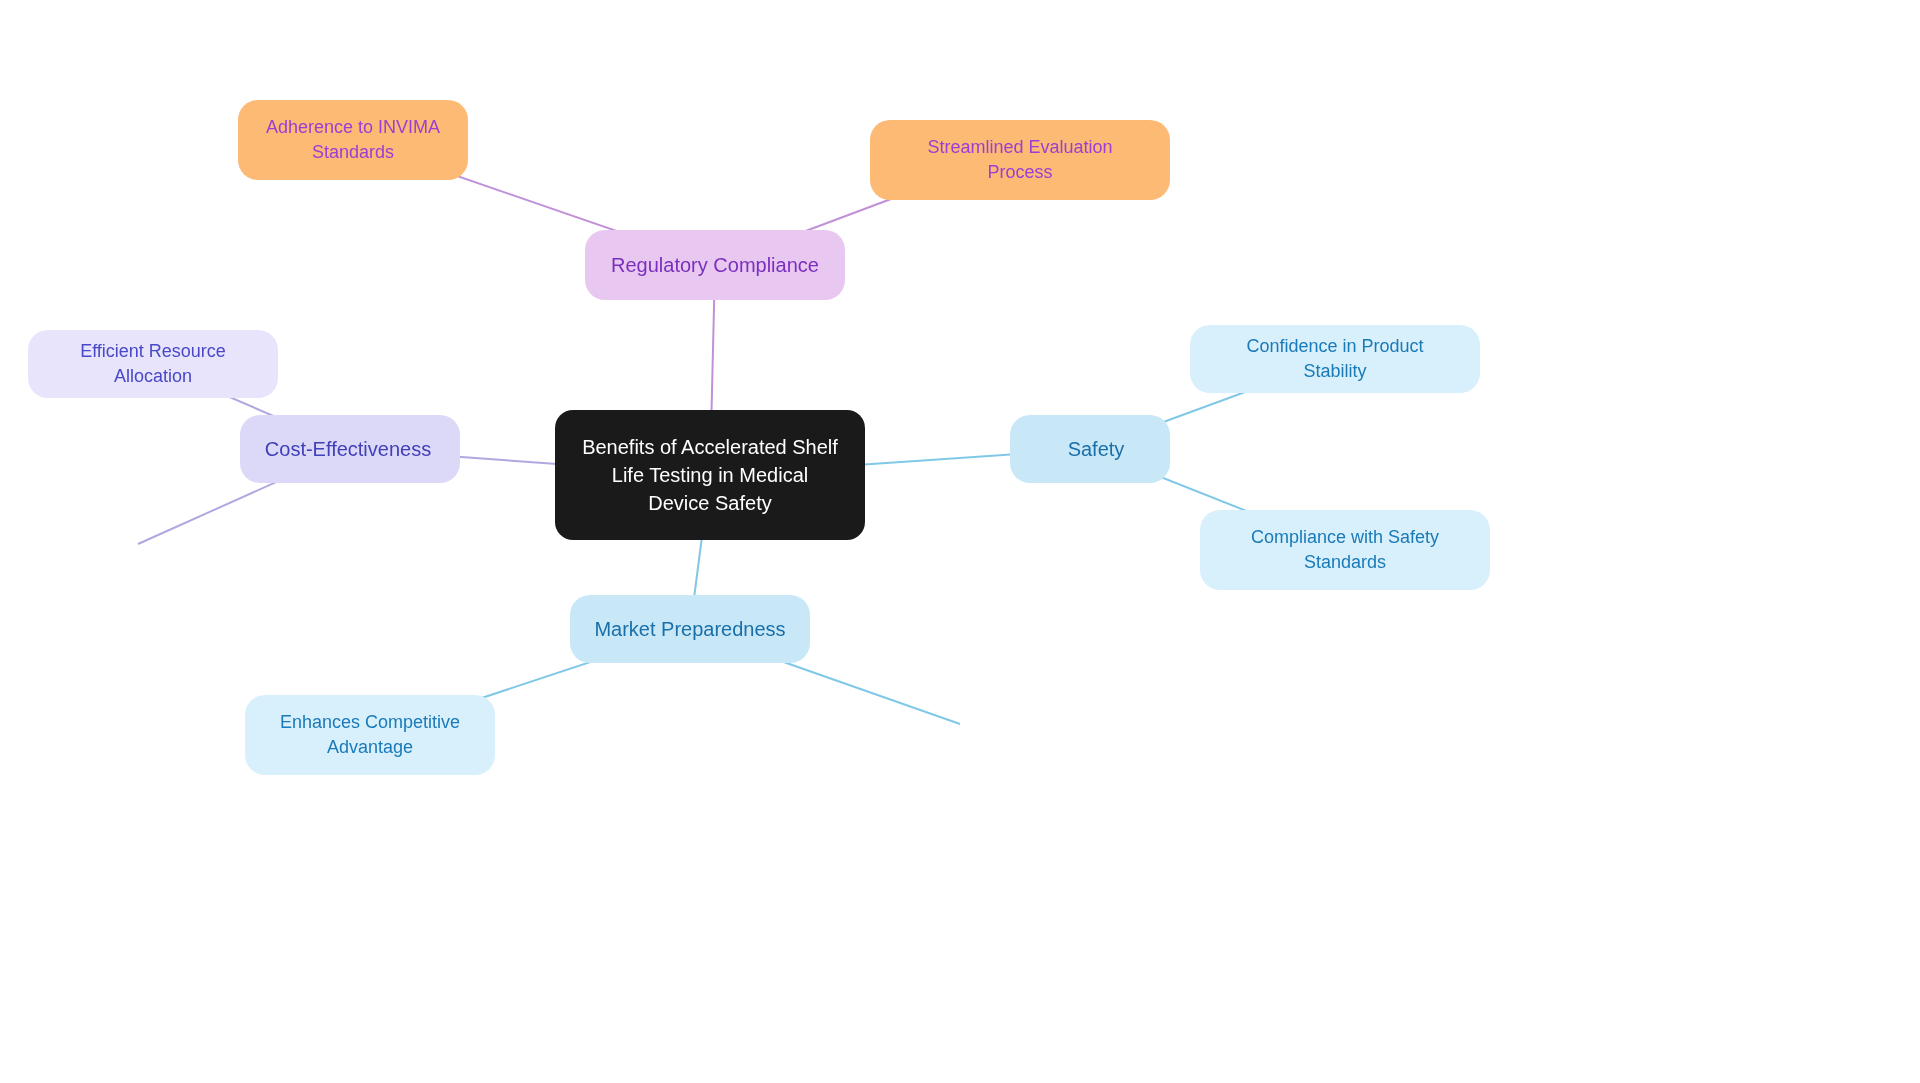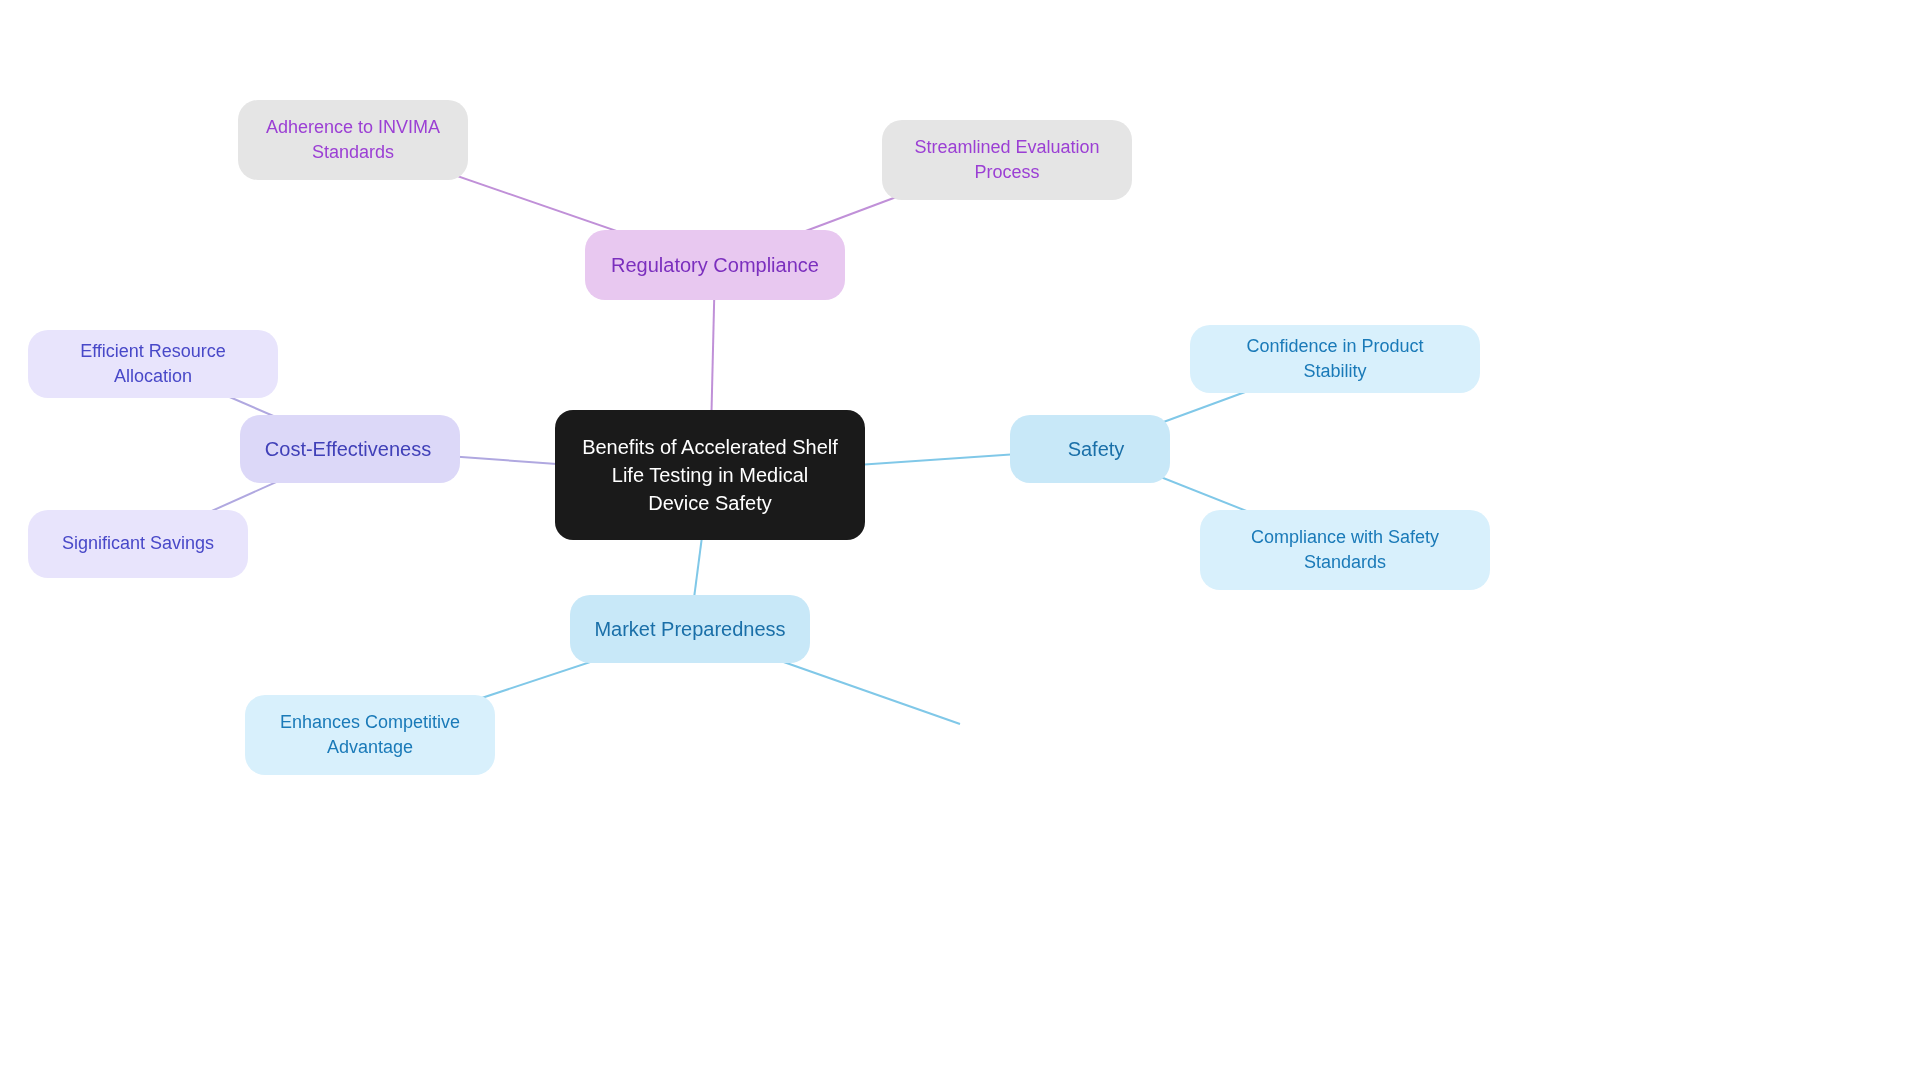--- a/index.html
+++ b/index.html
@@ -44,21 +44,21 @@
       border-radius: 18px;
     }
     .node-purple-mid {
       background: #e8c8f0;
       color: #7b2fbe;
       font-size: 20px;
       font-weight: 500;
       align-items: center;
     }
     .node-purple-leaf {
-      background: #e5e5e5;
+      background: #fdba74;
       color: #9b3fd4;
       font-size: 18px;
     }
     .node-blue-mid {
       background: #c8e8f8;
       color: #1a6fa8;
       font-size: 20px;
       font-weight: 500;
     }
     .node-blue-leaf {
@@ -100,32 +100,29 @@
   <div class="node node-center" id="node-center" style="left:555px; top:410px; width:310px; height:130px;">
     <span>Benefits of Accelerated Shelf Life Testing in Medical Device Safety</span>
   </div>
 
   <div class="node node-purple-mid" id="node-regulatory" style="left:585px; top:230px; width:260px; height:70px;">
     <span>Regulatory Compliance</span>
   </div>
   <div class="node node-purple-leaf" id="node-adherence" style="left:238px; top:100px; width:230px; height:80px;">
     <span>Adherence to INVIMA Standards</span>
   </div>
-  <div class="node node-purple-leaf" id="node-streamlined" style="left:870px; top:120px; width:250px; height:80px;margin-left:12px;">
+  <div class="node node-purple-leaf" id="node-streamlined" style="left:870px; top:120px; width:300px; height:80px;">
     <span>Streamlined Evaluation Process</span>
   </div>
 
   <div class="node node-indigo-mid" id="node-cost" style="left:240px; top:415px; width:220px; height:68px;padding-left:20px;">
     <span>Cost-Effectiveness</span>
   </div>
   <div class="node node-indigo-leaf" id="node-efficient" style="left:28px; top:330px; width:250px; height:68px;">
     <span>Efficient Resource Allocation</span>
-  </div>
-  <div class="node node-indigo-leaf" id="node-savings" style="left:28px; top:510px; width:220px; height:68px;">
-    <span>Significant Savings</span>
   </div>
 
   <div class="node node-blue-mid" id="node-safety" style="left:1010px; top:415px; width:160px; height:68px;padding-left:36px;">
     <span>Safety</span>
   </div>
   <div class="node node-blue-leaf" id="node-confidence" style="left:1190px; top:325px; width:290px; height:68px;">
     <span>Confidence in Product Stability</span>
   </div>
   <div class="node node-blue-leaf" id="node-compliance-safety" style="left:1200px; top:510px; width:290px; height:80px;">
     <span>Compliance with Safety Standards</span>

